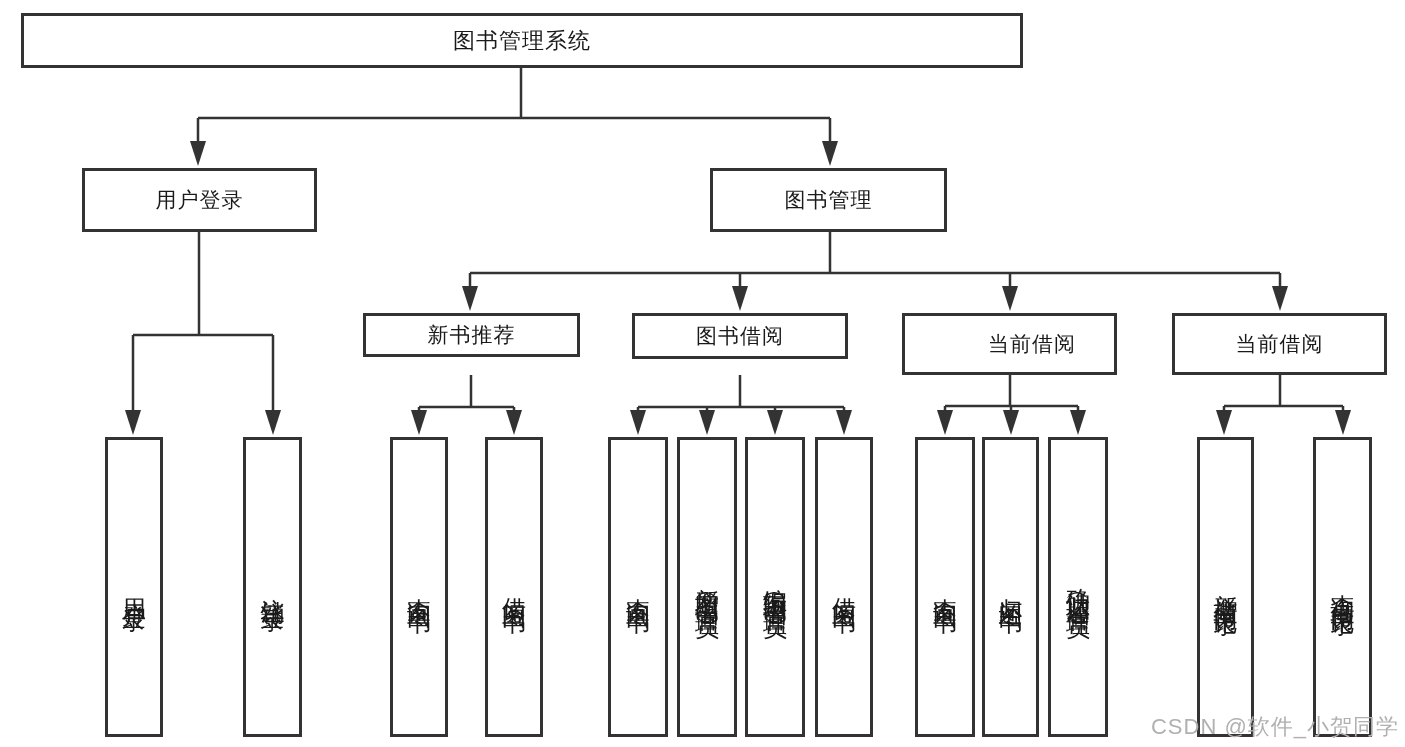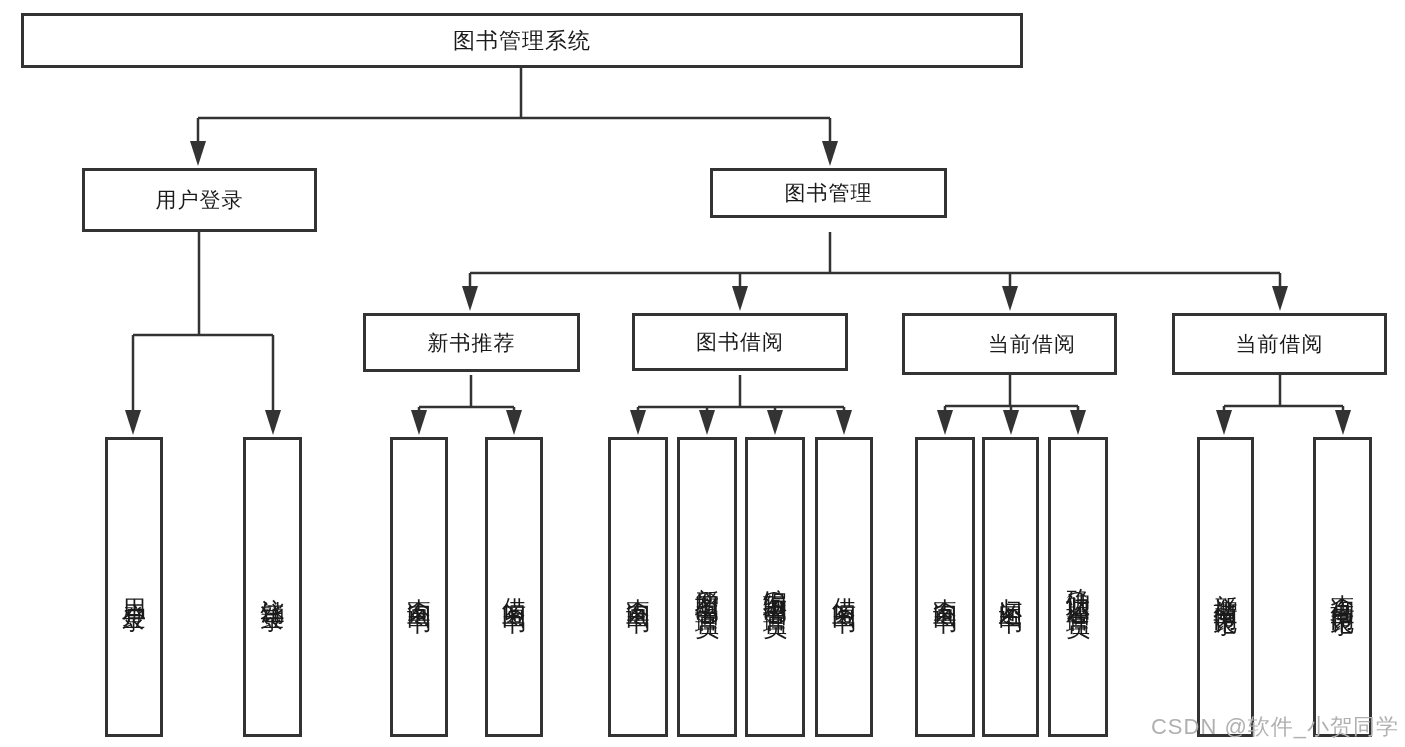--- a/index.html
+++ b/index.html
@@ -97,28 +97,28 @@
     </g>
   </svg>
 
   <div class="box" style="left:21px; top:13px; width:1002px; height:55px;">
     <span class="hlabel root-label">图书管理系统</span>
   </div>
 
   <div class="box" style="left:82px; top:168px; width:235px; height:64px;">
     <span class="hlabel">用户登录</span>
   </div>
-  <div class="box" style="left:710px; top:168px; width:237px; height:50px;">
+  <div class="box" style="left:710px; top:168px; width:237px; height:64px;">
     <span class="hlabel">图书管理</span>
   </div>
 
-  <div class="box" style="left:363px; top:313px; width:217px; height:59px;">
+  <div class="box" style="left:363px; top:313px; width:217px; height:44px;">
     <span class="hlabel">新书推荐</span>
   </div>
-  <div class="box" style="left:632px; top:313px; width:216px; height:58px;">
+  <div class="box" style="left:632px; top:313px; width:216px; height:46px;">
     <span class="hlabel">图书借阅</span>
   </div>
   <div class="box" style="left:902px; top:313px; width:215px; height:62px;padding-left:45px;">
     <span class="hlabel">当前借阅</span>
   </div>
   <div class="box" style="left:1172px; top:313px; width:215px; height:62px;">
     <span class="hlabel">当前借阅</span>
   </div>
 
   <div class="box" style="left:105px; top:437px; width:58px; height:300px;">

